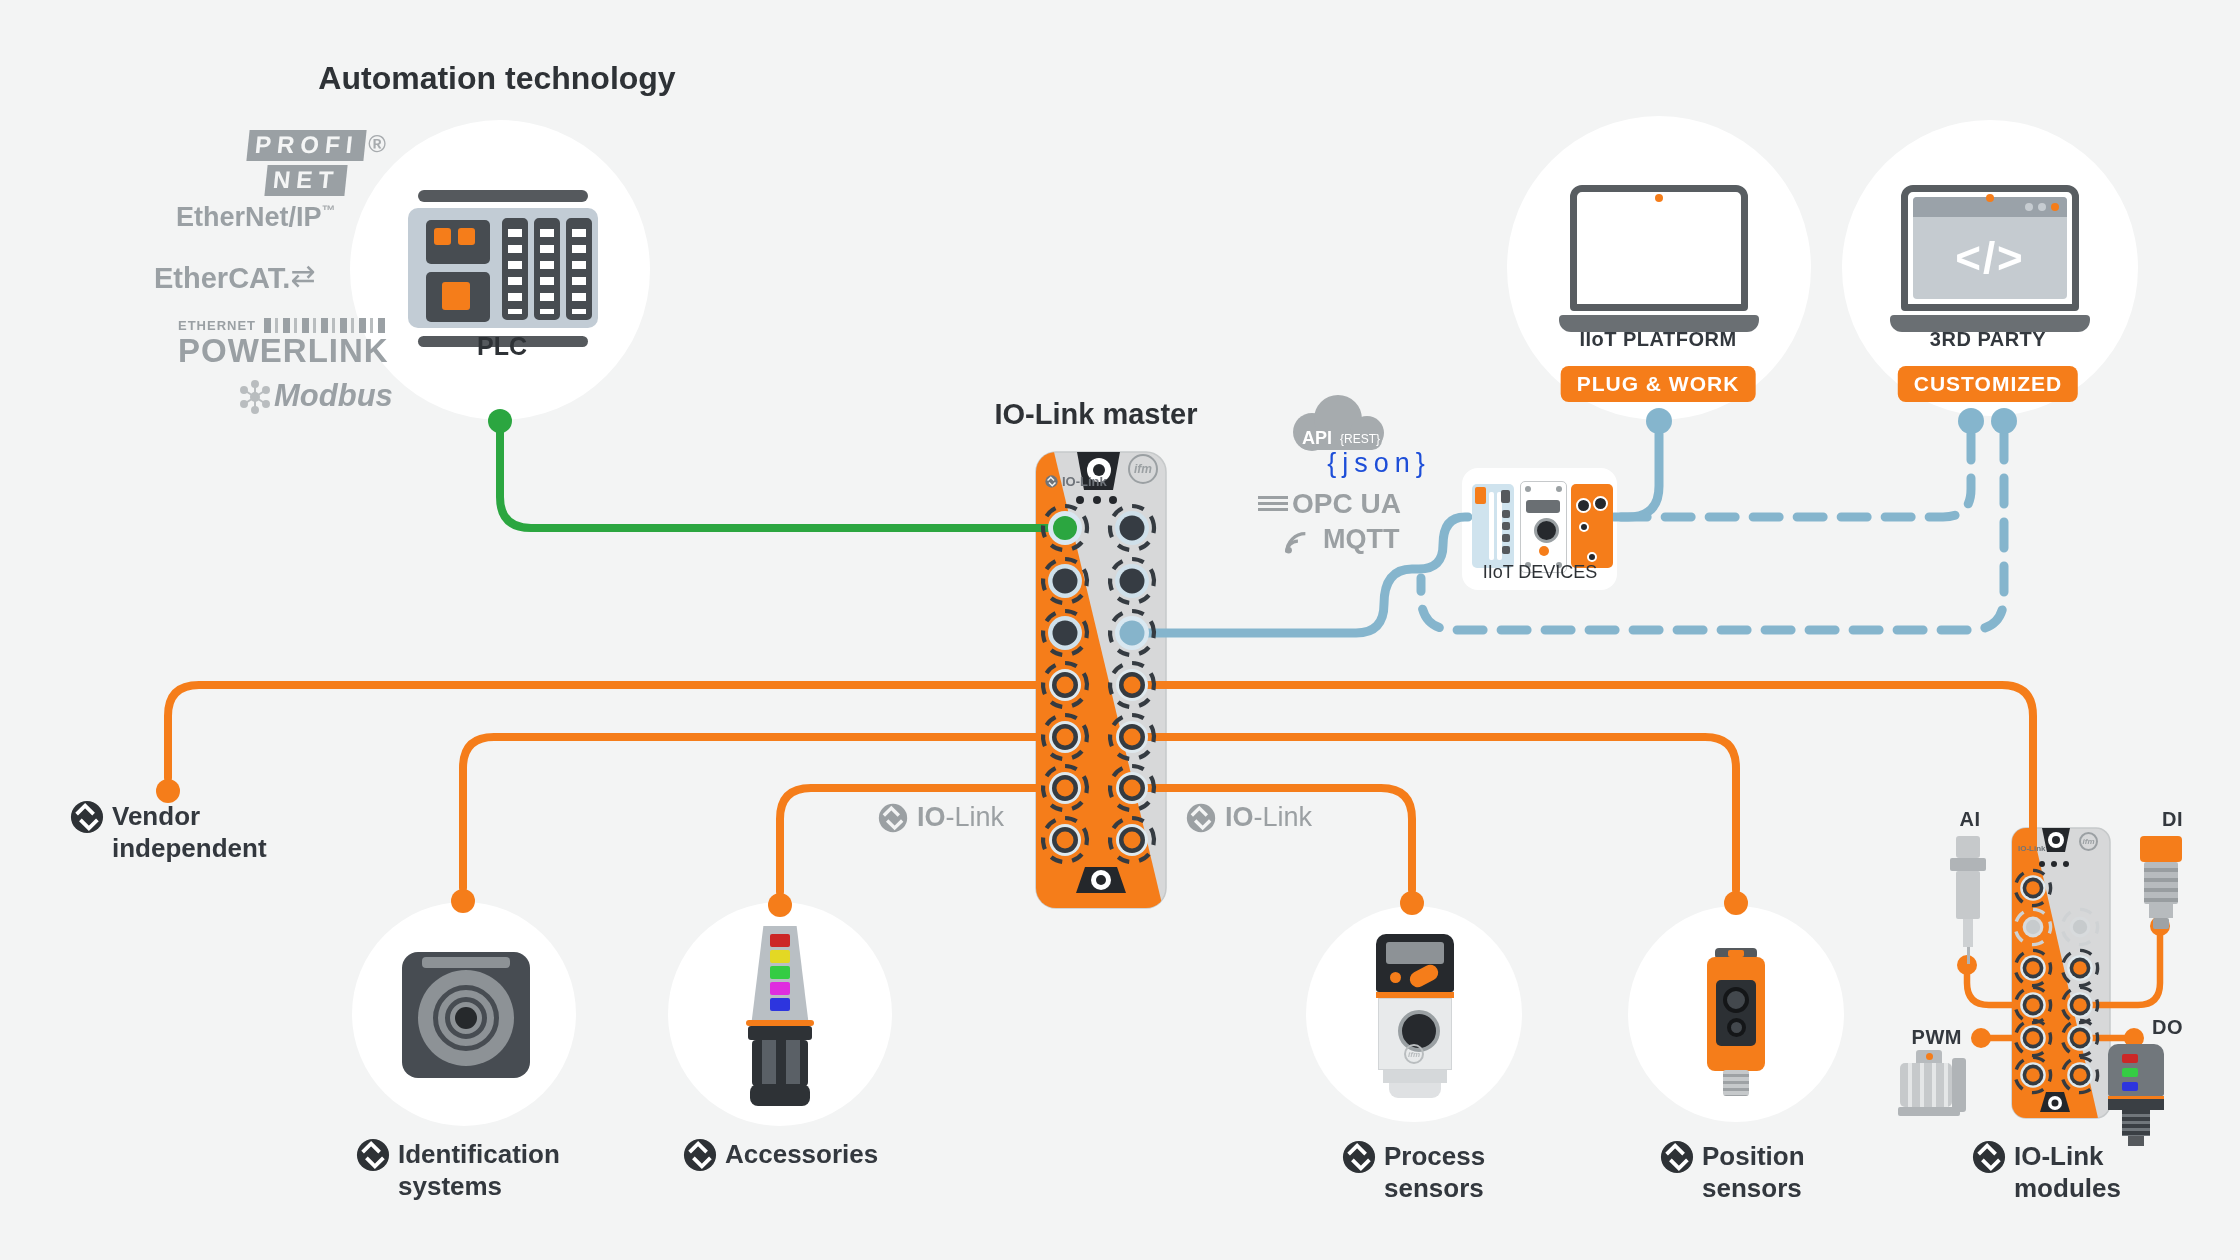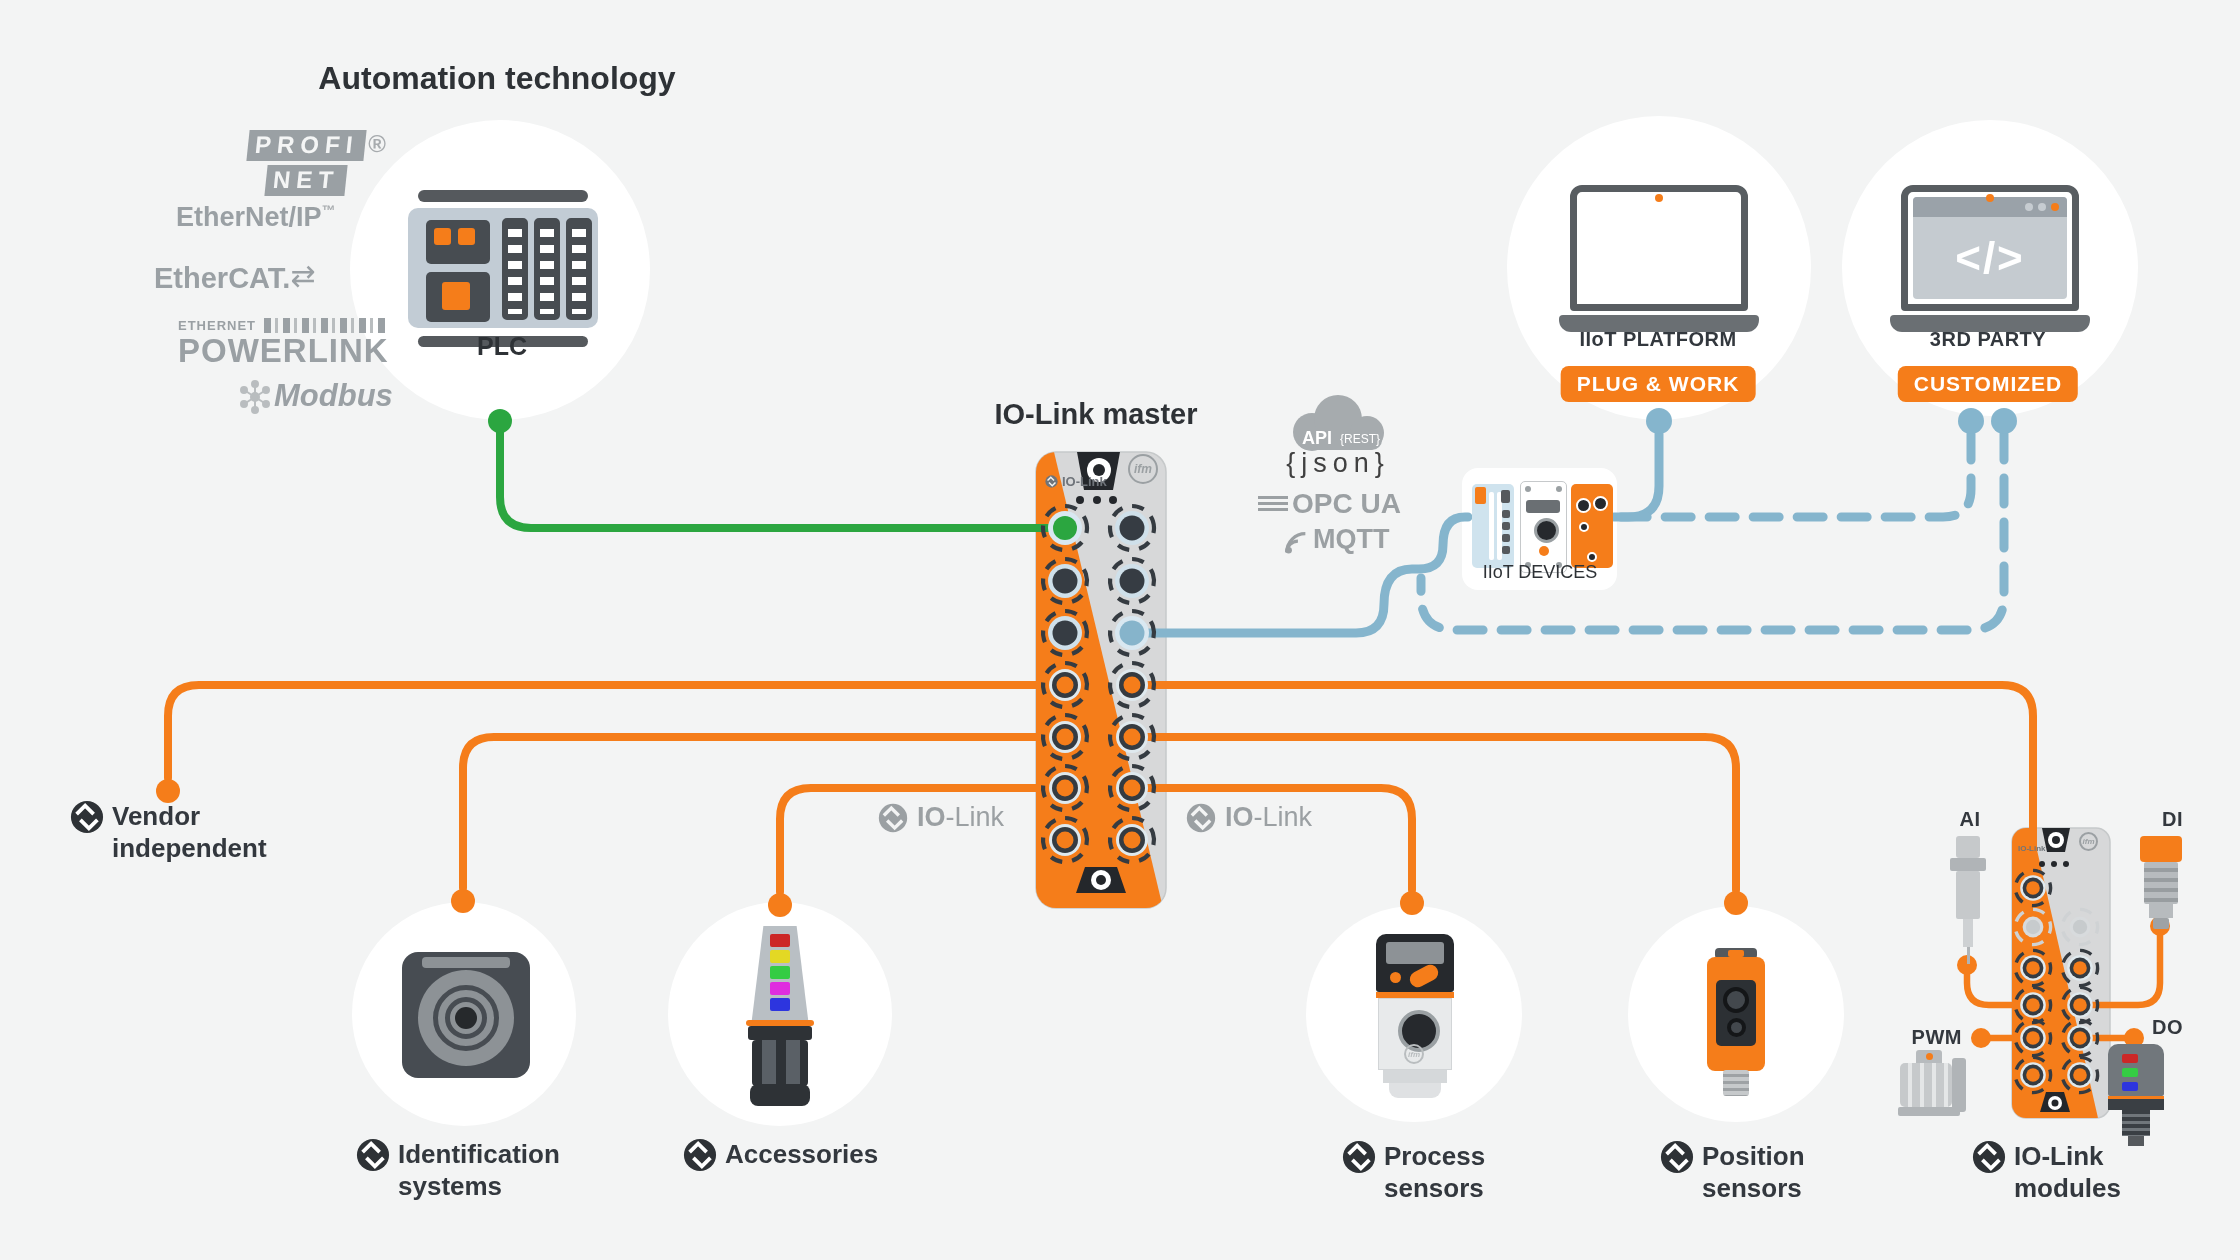--- a/index.html
+++ b/index.html
@@ -29,21 +29,21 @@
          padding:6px 16px;border-radius:8px;white-space:nowrap;}
   .catlabel{font-size:20px;font-weight:800;color:#33383e;white-space:nowrap;letter-spacing:0.5px;}
   
   .glogo{color:#9aa0a4;white-space:nowrap;}
   .profinet span{display:inline-block;background:#9aa0a4;color:#f4f5f5;font-weight:800;
                  font-size:24px;padding:1px 7px 2px;letter-spacing:6px;transform:skewX(-6deg);}
   .reg{font-size:14px;color:#a7abae;vertical-align:top;}
   .barcode{display:inline-block;width:122px;height:15px;vertical-align:middle;margin-left:8px;
            background:repeating-linear-gradient(90deg,#9aa0a4 0 7px,transparent 7px 11px,#b9bdbf 11px 14px,transparent 14px 19px);}
   
-  .cloudtxt{color:#404040;}
+  .cloudtxt{color:#1d4ed8;margin-left:41px;}
   .speed{display:inline-block;width:30px;height:16px;margin-right:4px;
          background:repeating-linear-gradient(#9ba0a3 0 3px,transparent 3px 6px);}
   
   .laptop{position:absolute;width:200px;height:147px;}
   .lscreen{position:absolute;left:11px;top:0;width:178px;height:126px;border:7px solid #585d61;
            border-radius:12px 12px 4px 4px;background:#fff;box-sizing:border-box;padding:5px;}
   .lcam{position:absolute;left:50%;top:2px;width:8px;height:8px;border-radius:50%;background:#f57d1a;transform:translateX(-50%);z-index:4;}
   .lbase{position:absolute;left:0;bottom:0;width:200px;height:17px;background:#6a6f73;border-radius:4px 4px 12px 12px;}
   .display{width:100%;height:100%;border-radius:4px;display:flex;align-items:center;justify-content:center;}
   .moneo{background:#5b6671;color:#fff;font-size:31px;letter-spacing:1px;}
@@ -449,21 +449,21 @@
         <rect x="20" y="38" width="84" height="20" rx="10"></rect>
   </g>
   <text x="24" y="52" fill="#fff" font-size="18" font-weight="bold" font-family="Liberation Sans,sans-serif">API</text>
   <text x="62" y="51" fill="#fff" font-size="12" font-family="Liberation Sans,sans-serif">{REST}</text>
 </svg>
 <div class="ov cloudtxt cx" style="left:1338px;top:448px;font-size:27px;letter-spacing:6px;">{json}</div>
 <div class="ov" style="left:1258px;top:488px;display:flex;align-items:center;">
   <span class="speed"></span>
   <span style="font-size:28px;font-weight:800;color:#9ba0a3;">OPC UA</span>
 </div>
-<div class="ov" style="left:1284px;top:524px;display:flex;align-items:flex-end;gap:3px;">
+<div class="ov" style="left:1284px;top:524px;display:flex;align-items:flex-end;gap:13px;">
   <svg width="26" height="26" viewBox="0 0 28 28">
     <g stroke="#9ba0a3" stroke-width="3.5" fill="none">
           <path d="M3 25 a20 20 0 0 1 20 -20"></path>
           <path d="M3 25 a12 12 0 0 1 12 -12"></path>
         </g>
     <circle cx="5" cy="23" r="3.5" fill="#9ba0a3"></circle>
   </svg>
   <span style="font-size:27px;font-weight:800;color:#9ba0a3;">MQTT</span>
 </div>
 

